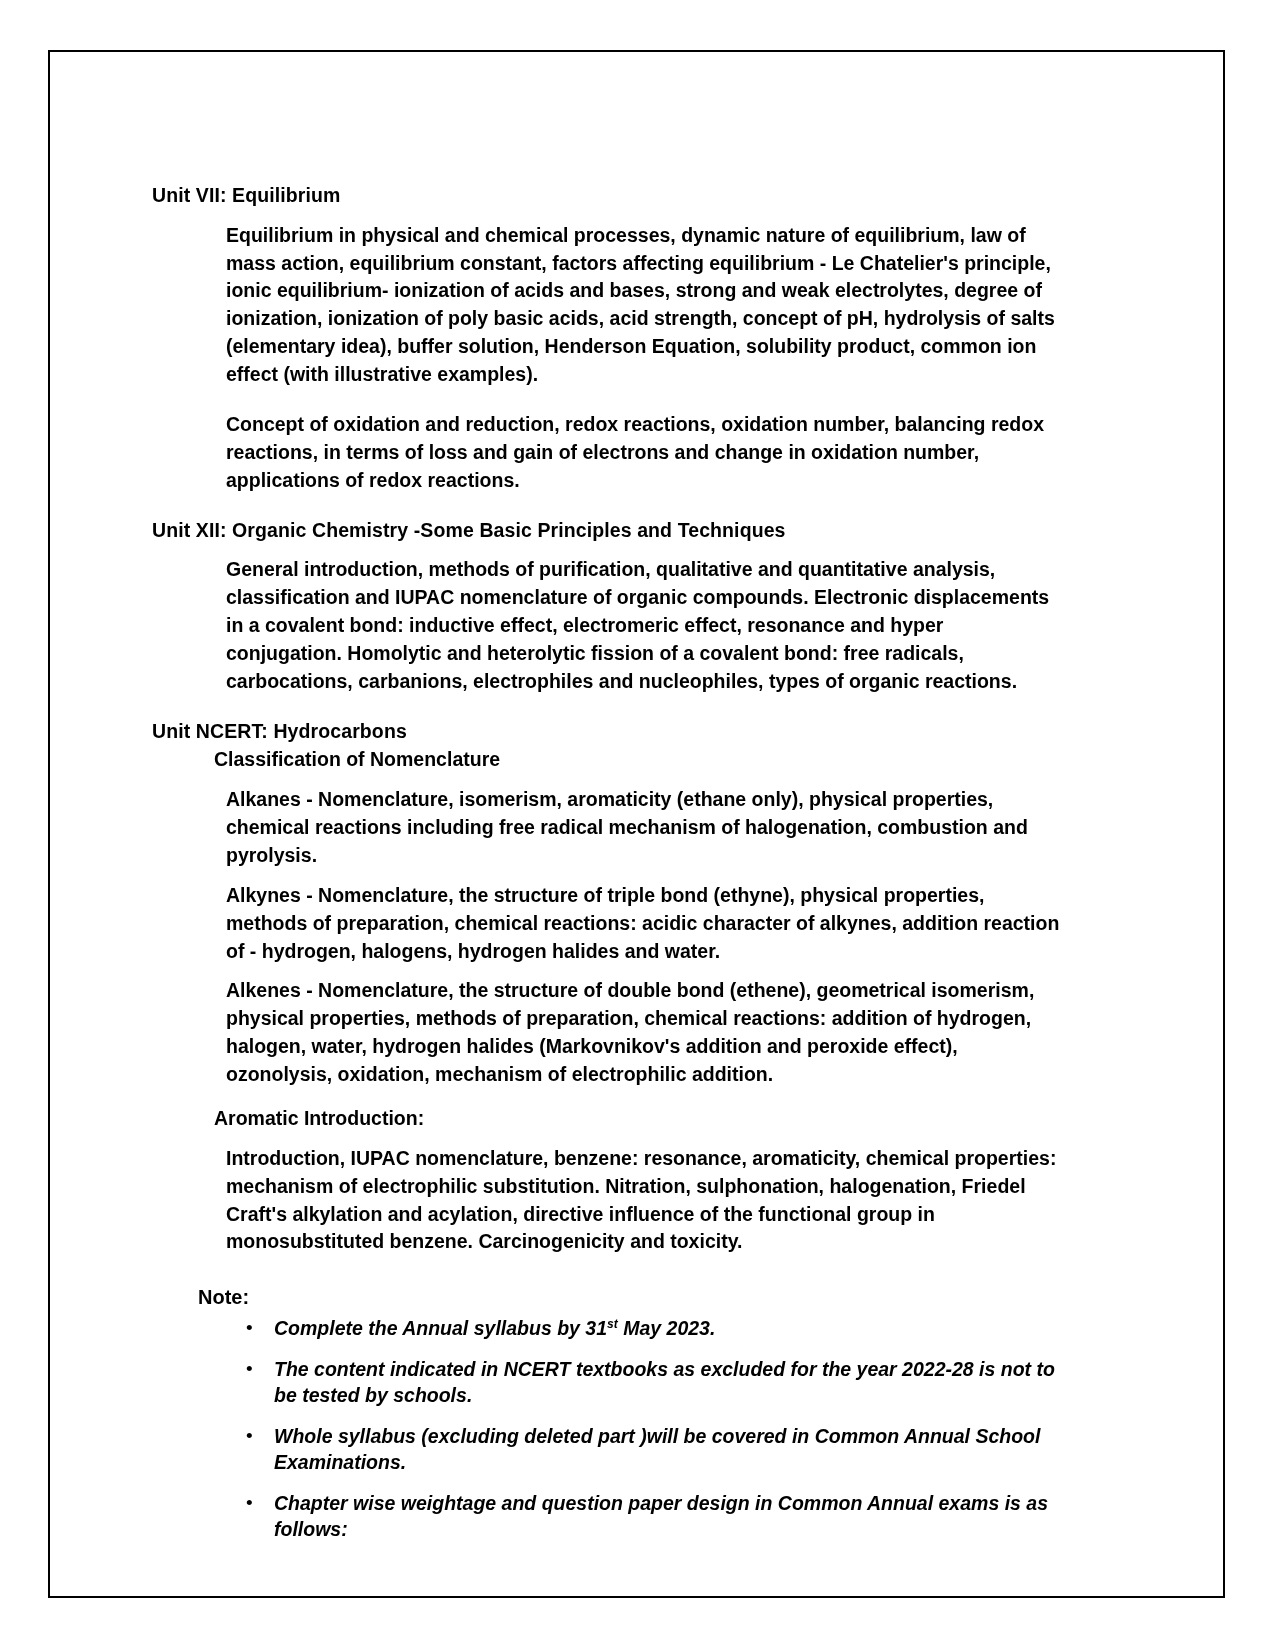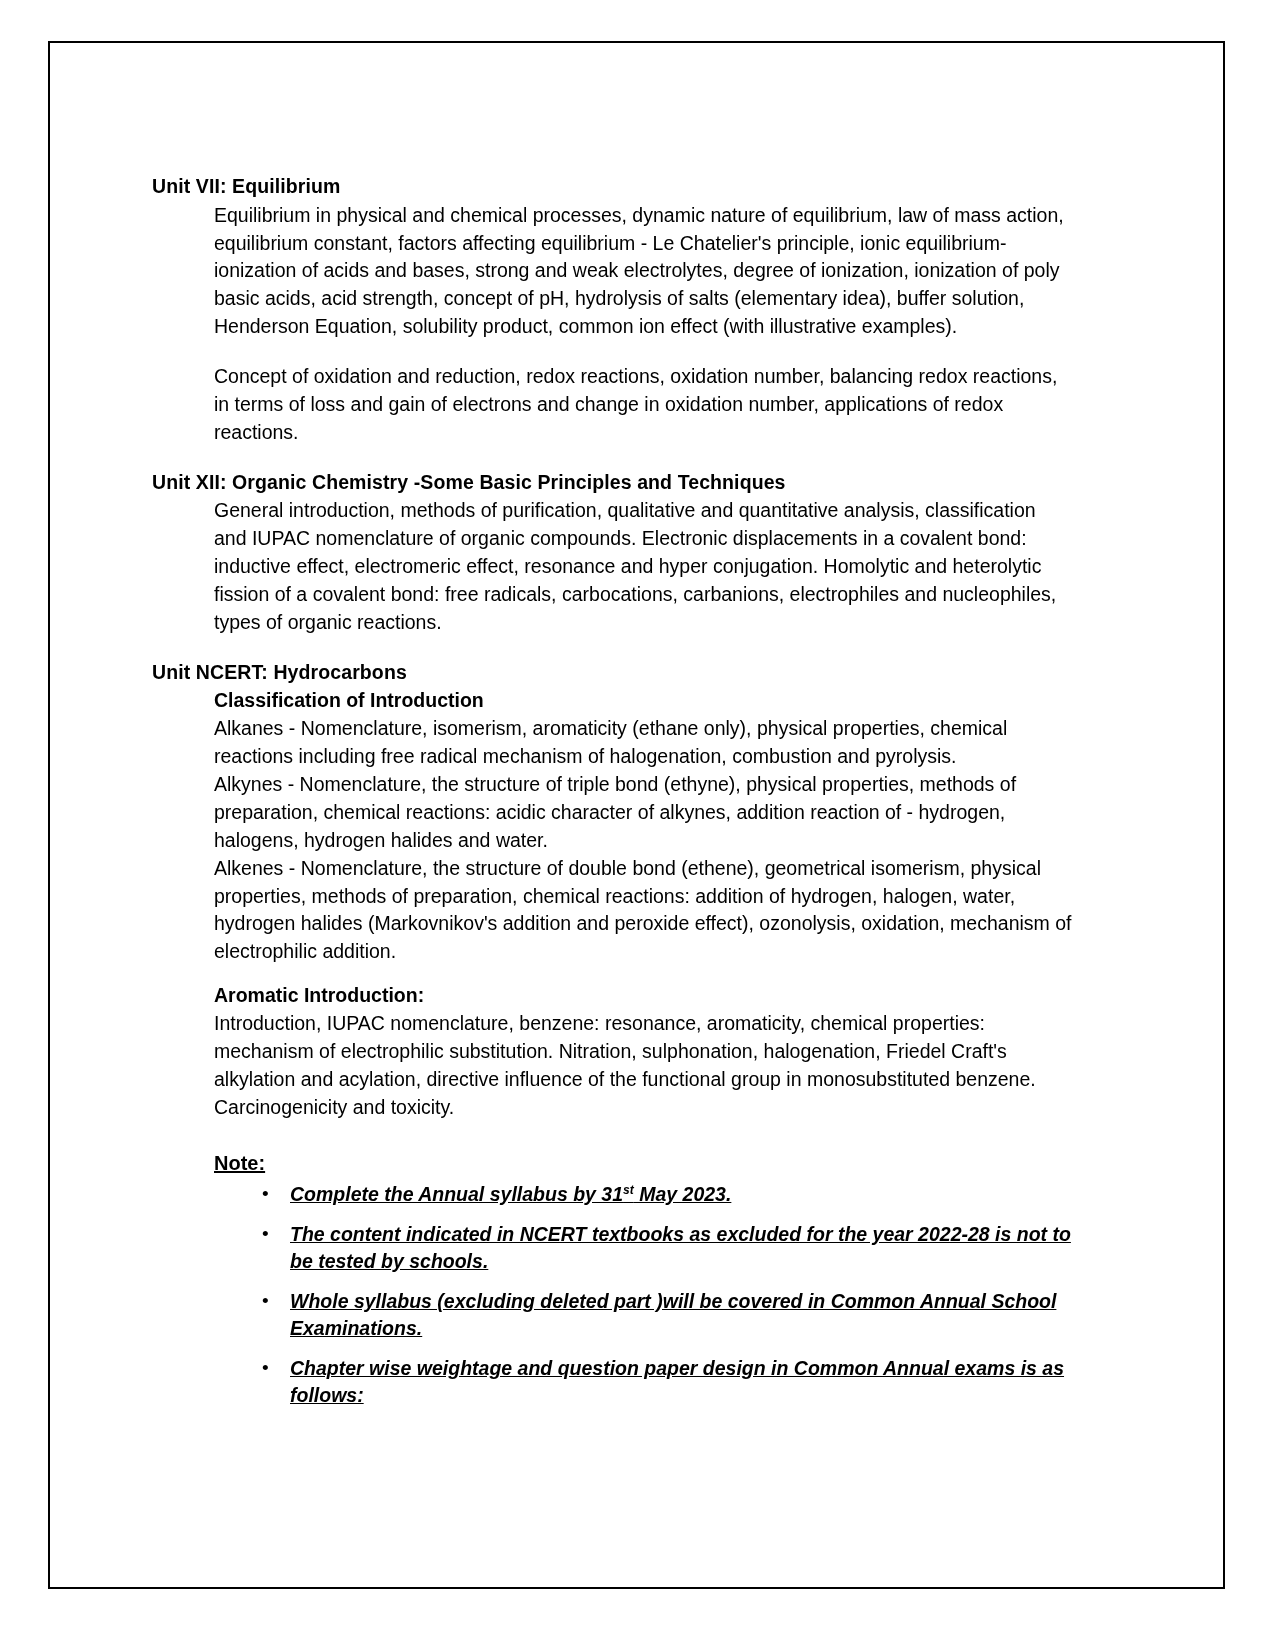--- a/index.html
+++ b/index.html
@@ -12,21 +12,21 @@
     width: 1275px;
     height: 1651px;
     font-family: "Liberation Sans", sans-serif;
     color: #000000;
     position: relative;
     overflow: hidden;
   }
   #page {
     position: absolute;
     left: 48px;
-    top: 41px;
+    top: 50px;
     width: 1177px;
     height: 1548px;
     border: 2px solid #000000;
     box-sizing: border-box;
     background: #ffffff;
   }
   #content {
     position: absolute;
     left: 102px;   
     top: 130px;    
@@ -51,26 +51,26 @@
   .sub-heading {
     font-weight: bold;
     font-size: 19.5px;
     line-height: 1.43;
     margin: 0 0 0 62px;
   }
   .sub-heading-spaced {
     margin-top: 16px;
   }
   .para {
-    margin: 0;
+    margin: 12px;
+    font-weight: bold;
   }
   .note-block {
     margin-top: 30px;
-    margin-left: 62px;
-    text-decoration: underline;
+    margin-left: 46px;
   }
   .note-label {
     font-weight: bold;
     font-size: 20px;
     margin: 0 0 6px 0;
   }
   ul.note-list {
     list-style: none;
     margin: 0;
     padding: 0;
@@ -121,21 +121,21 @@
 
     <div class="unit-block">
       <div class="unit-heading">Unit XII: Organic Chemistry -Some Basic Principles and Techniques</div>
       <div class="unit-body">
         <p class="para">General introduction, methods of purification, qualitative and quantitative analysis, classification and IUPAC nomenclature of organic compounds. Electronic displacements in a covalent bond: inductive effect, electromeric effect, resonance and hyper conjugation. Homolytic and heterolytic fission of a covalent bond: free radicals, carbocations, carbanions, electrophiles and nucleophiles, types of organic reactions.</p>
       </div>
     </div>
 
     <div class="unit-block">
       <div class="unit-heading">Unit NCERT: Hydrocarbons</div>
-      <div class="sub-heading">Classification of Introduction</div>
+      <div class="sub-heading">Classification of Nomenclature</div>
       <div class="unit-body">
         <p class="para">Alkanes - Nomenclature, isomerism, aromaticity (ethane only), physical properties, chemical reactions including free radical mechanism of halogenation, combustion and pyrolysis.</p>
         <p class="para">Alkynes - Nomenclature, the structure of triple bond (ethyne), physical properties, methods of preparation, chemical reactions: acidic character of alkynes, addition reaction of - hydrogen, halogens, hydrogen halides and water.</p>
         <p class="para">Alkenes - Nomenclature, the structure of double bond (ethene), geometrical isomerism, physical properties, methods of preparation, chemical reactions: addition of hydrogen, halogen, water, hydrogen halides (Markovnikov's addition and peroxide effect), ozonolysis, oxidation, mechanism of electrophilic addition.</p>
       </div>
       <div class="sub-heading sub-heading-spaced">Aromatic Introduction:</div>
       <div class="unit-body">
         <p class="para">Introduction, IUPAC nomenclature, benzene: resonance, aromaticity, chemical properties: mechanism of electrophilic substitution. Nitration, sulphonation, halogenation, Friedel Craft's alkylation and acylation, directive influence of the functional group in monosubstituted benzene. Carcinogenicity and toxicity.</p>
       </div>
     </div>

